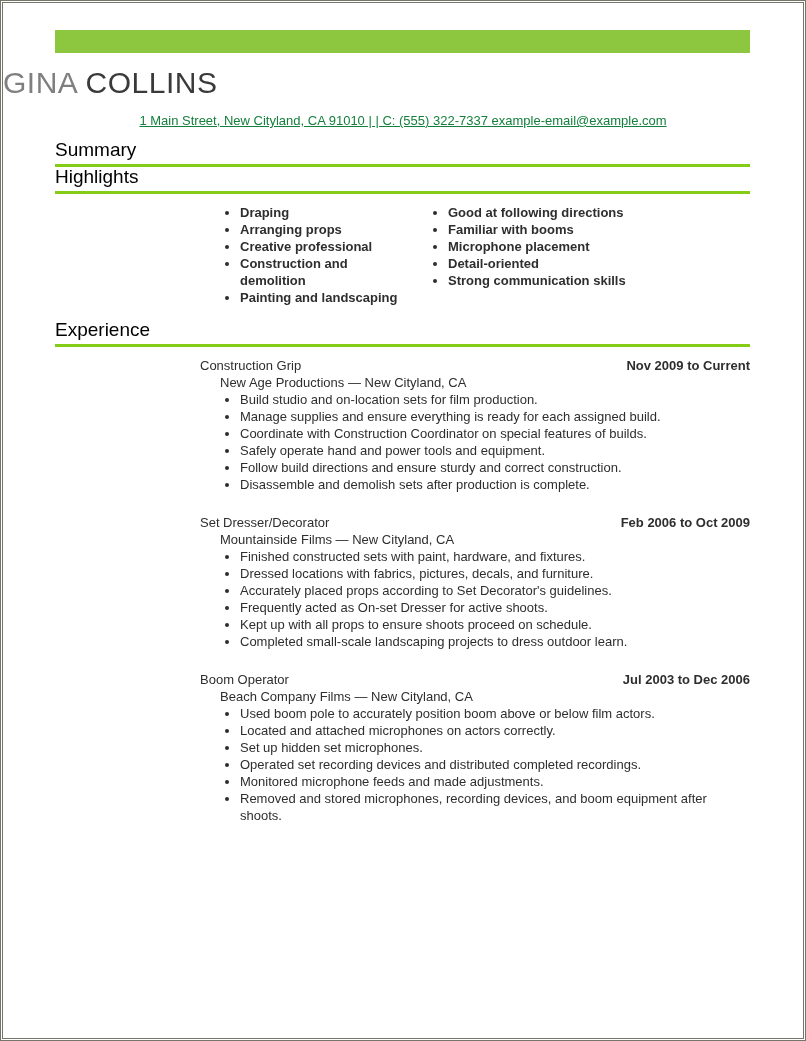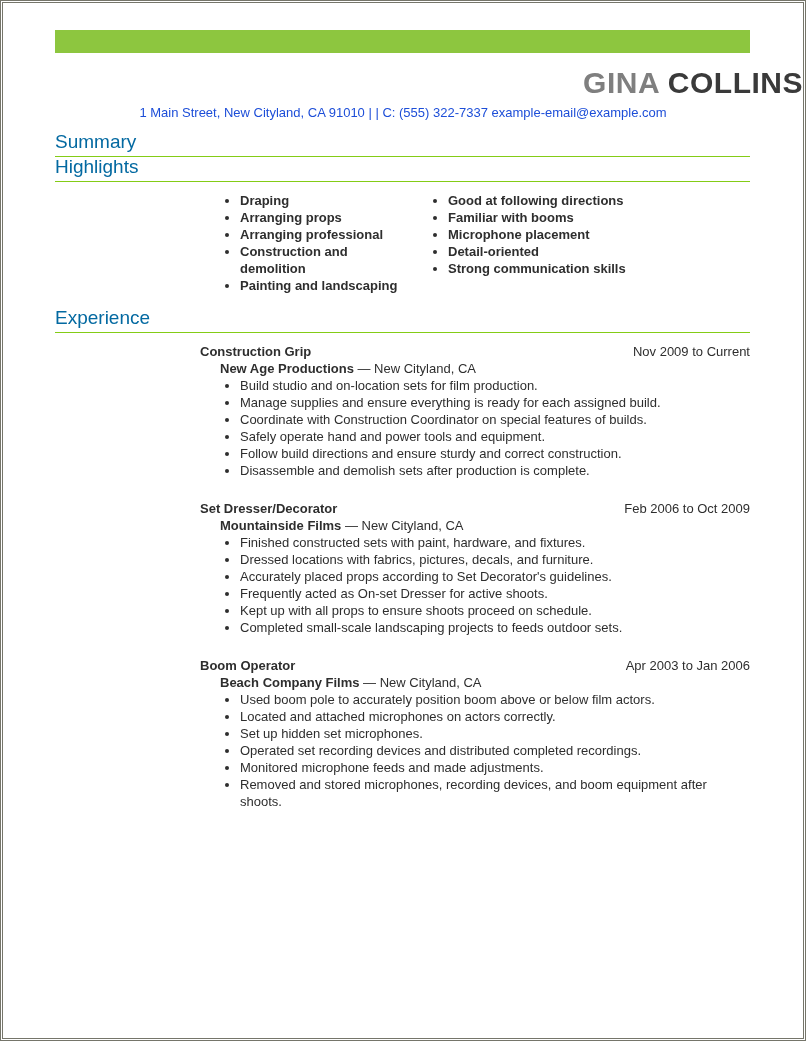--- a/index.html
+++ b/index.html
@@ -19,44 +19,45 @@
     overflow: hidden;
   }
   .accent-bar {
     margin: 27px 0 0 52px;
     width: 695px;
     height: 23px;
     background: #8dc63f;
   }
   .name {
     margin-top: 13px;
-    text-align: right;
+    text-align: left;
     font-size: 30px;
-    font-weight: bold;
+    font-weight: normal;
     letter-spacing: 0.5px;
     color: #3a3a3a;
     line-height: 34px;
   }
   .name .first { color: #7f7f7f; }
   .contact {
-    margin-top: 5px;
+    margin-top: 13px;
     text-align: center;
     font-size: 13px;
-    color: #1d4ed8;
+    color: #15803d;
     line-height: 16px;
+    text-decoration: underline;
   }
   .content {
     width: 695px;
     margin-left: 52px;
   }
   .section-title {
     font-size: 19px;
     font-weight: normal;
-    color: #0369a1;
-    border-bottom: 1px solid #84cc16;
+    color: #000000;
+    border-bottom: 3px solid #84cc16;
     padding-bottom: 4px;
     line-height: 20px;
   }
   .section-summary { margin-top: 11px; }
   .section-body {
     margin-left: 145px;
     padding-top: 10px;
     padding-bottom: 14px;
     font-size: 13px;
     line-height: 17px;
@@ -66,24 +67,24 @@
   .highlights-cols ul { list-style: disc; padding-left: 40px; }
   .highlights-cols ul.col-1 { width: 208px; flex: 0 0 208px; }
   .highlights-cols li, .job-bullets li { line-height: 17px; }
   .job { margin-bottom: 21px; }
   .job:last-child { margin-bottom: 0; }
   .job-header {
     display: flex;
     justify-content: space-between;
     align-items: baseline;
   }
-  .job-title { font-weight: bold; }
-  .job-dates { font-weight: normal; }
+  .job-title { font-weight: normal; }
+  .job-dates { font-weight: bold; }
   .job-company-line { }
-  .job-company { font-weight: bold; padding-left: 20px; }
+  .job-company { font-weight: normal; padding-left: 20px; }
   .job-bullets {
     list-style: disc;
     padding-left: 40px;
   }
   .job-bullets li { max-width: 478px; }
 </style>
 </head>
 <body>
 
 <div class="page">
@@ -104,21 +105,21 @@
       <h2 class="section-title">Summary</h2>
     </div>
 
     <div class="section">
       <h2 class="section-title">Highlights</h2>
       <div class="section-body">
         <div class="highlights-cols">
           <ul class="col-1" id="highlights-col1">
               <li>Draping</li>
               <li>Arranging props</li>
-              <li>Arranging professional</li>
+              <li>Creative professional</li>
               <li>Construction and demolition</li>
               <li>Painting and landscaping</li>
             </ul>
           <ul class="col-2" id="highlights-col2">
               <li>Good at following directions</li>
               <li>Familiar with booms</li>
               <li>Microphone placement</li>
               <li>Detail-oriented</li>
               <li>Strong communication skills</li>
             </ul>
@@ -149,27 +150,27 @@
               <span class="job-title">Set Dresser/Decorator</span>
               <span class="job-dates">Feb 2006 to Oct 2009</span>
             </div>
             <div class="job-company-line"><span class="job-company">Mountainside Films</span><span class="job-sep"> — </span><span class="job-location">New Cityland, CA</span></div>
             <ul class="job-bullets">
               <li>Finished constructed sets with paint, hardware, and fixtures.</li>
               <li>Dressed locations with fabrics, pictures, decals, and furniture.</li>
               <li>Accurately placed props according to Set Decorator's guidelines.</li>
               <li>Frequently acted as On-set Dresser for active shoots.</li>
               <li>Kept up with all props to ensure shoots proceed on schedule.</li>
-              <li>Completed small-scale landscaping projects to feeds outdoor sets.</li>
+              <li>Completed small-scale landscaping projects to dress outdoor learn.</li>
             </ul>
           </div>
           <div class="job">
             <div class="job-header">
               <span class="job-title">Boom Operator</span>
-              <span class="job-dates">Apr 2003 to Jan 2006</span>
+              <span class="job-dates">Jul 2003 to Dec 2006</span>
             </div>
             <div class="job-company-line"><span class="job-company">Beach Company Films</span><span class="job-sep"> — </span><span class="job-location">New Cityland, CA</span></div>
             <ul class="job-bullets">
               <li>Used boom pole to accurately position boom above or below film actors.</li>
               <li>Located and attached microphones on actors correctly.</li>
               <li>Set up hidden set microphones.</li>
               <li>Operated set recording devices and distributed completed recordings.</li>
               <li>Monitored microphone feeds and made adjustments.</li>
               <li>Removed and stored microphones, recording devices, and boom equipment after shoots.</li>
             </ul>

